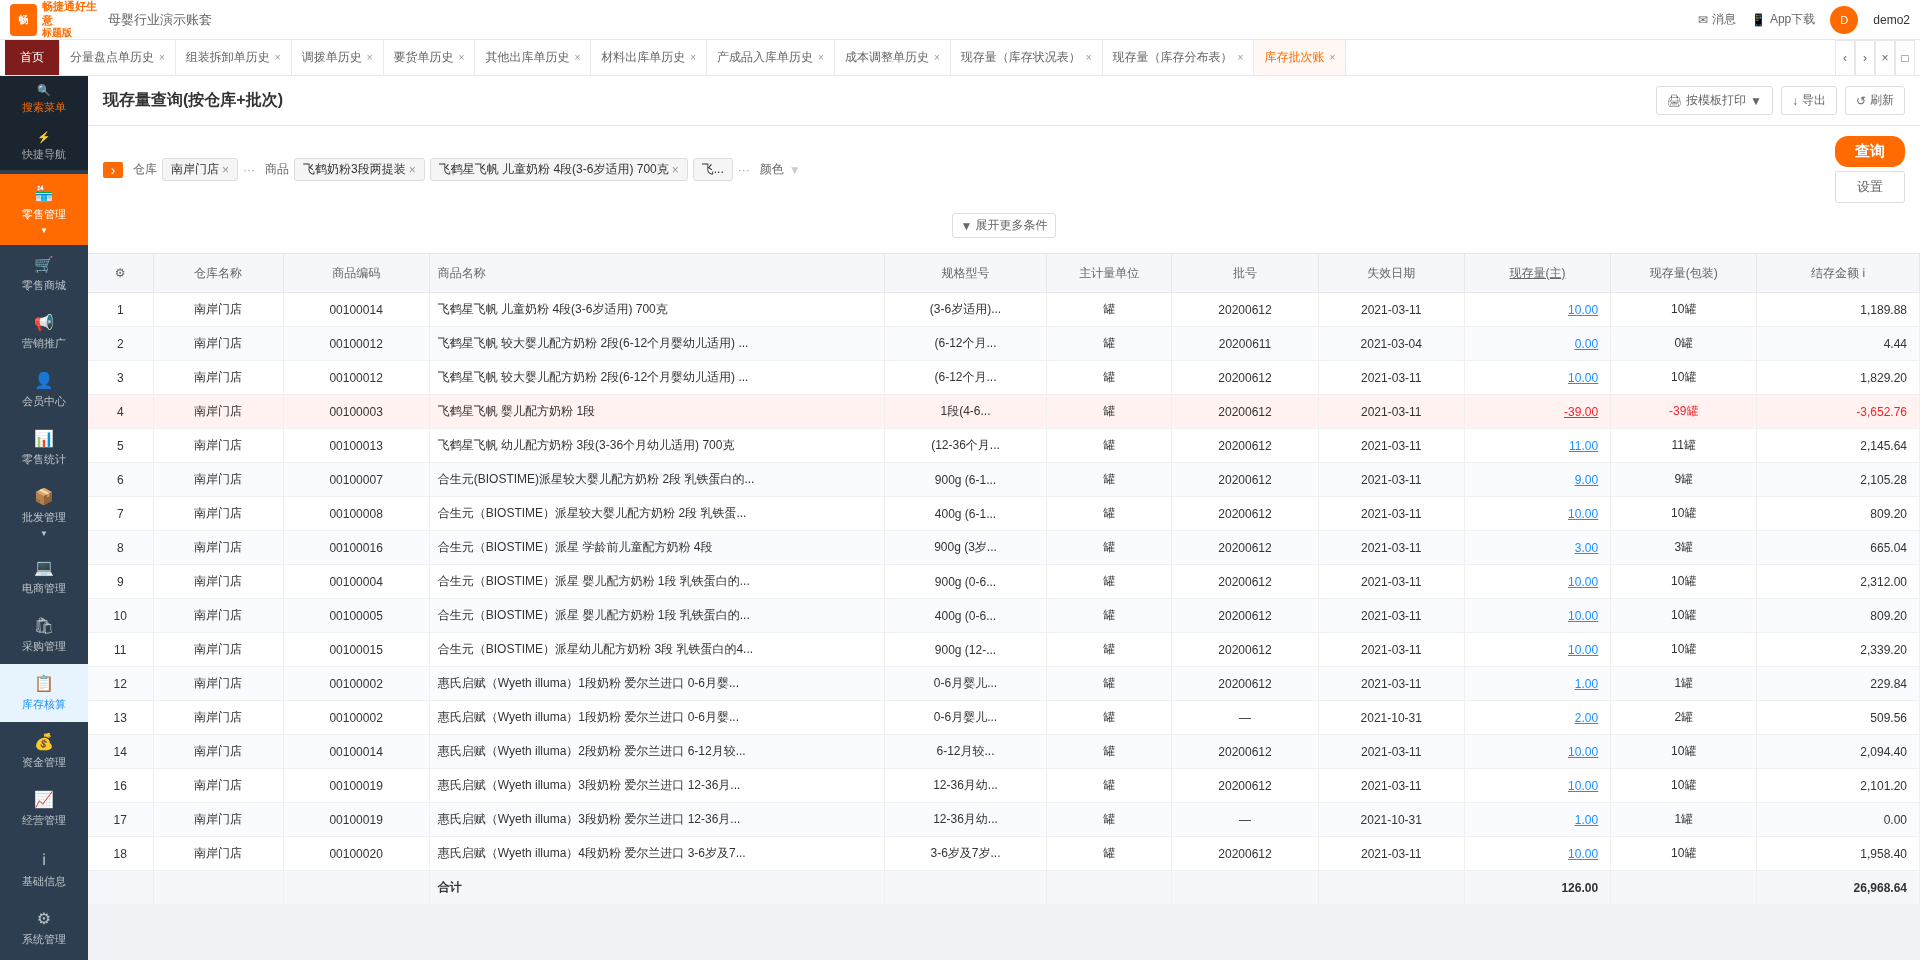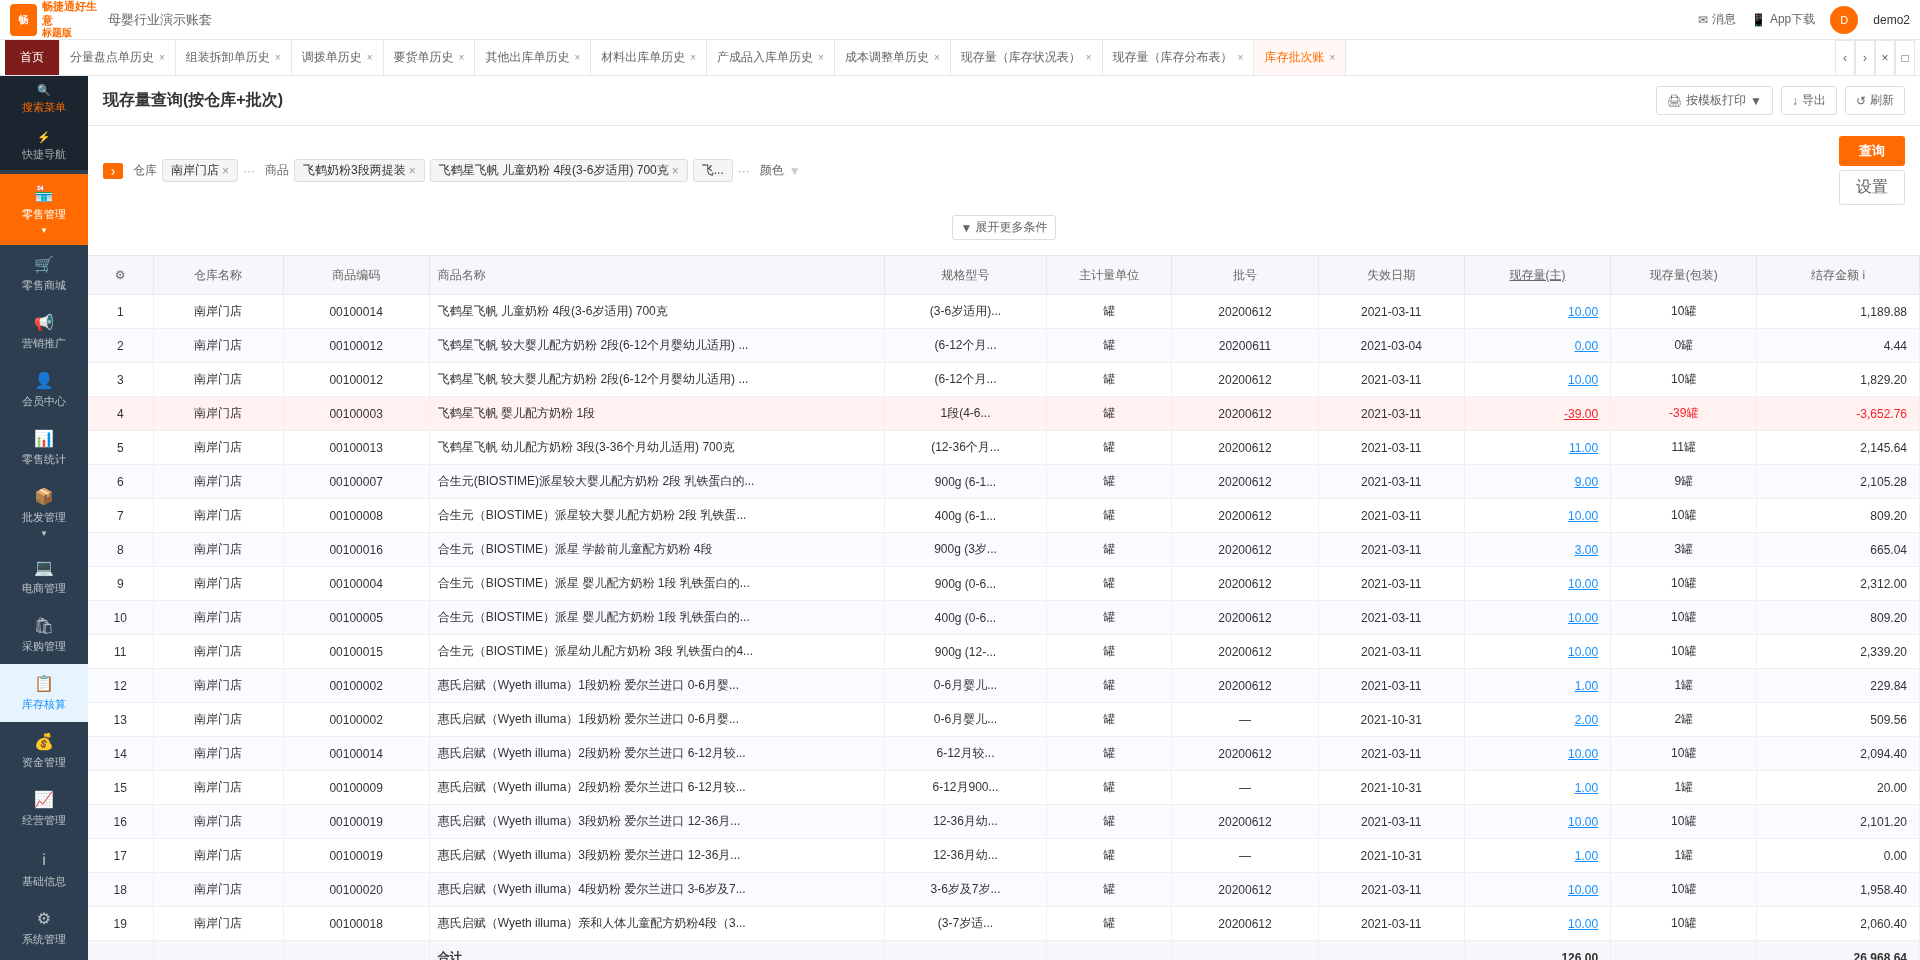--- a/index.html
+++ b/index.html
@@ -53,22 +53,22 @@
     
     .filter-area { background: #fff; padding: 10px 15px; border-bottom: 1px solid #e8e8e8; }
     .filter-row { display: flex; align-items: center; gap: 10px; flex-wrap: wrap; }
     .filter-item { display: flex; align-items: center; gap: 5px; }
     .filter-label { color: #666; white-space: nowrap; font-size: 12px; }
     .filter-tags { display: flex; align-items: center; gap: 5px; flex-wrap: wrap; }
     .filter-tag { display: flex; align-items: center; gap: 3px; padding: 2px 8px; background: #f5f5f5; border: 1px solid #ddd; border-radius: 3px; font-size: 12px; }
     .filter-tag .tag-close { cursor: pointer; color: #999; }
     .filter-more { color: #999; cursor: pointer; }
     .expand-btn { display: flex; align-items: center; gap: 3px; color: #666; cursor: pointer; font-size: 12px; border: 1px solid #ddd; padding: 3px 8px; border-radius: 3px; background: white; margin-top: 5px; }
-    .btn-query { background: #ff6b00; color: white; border: none; padding: 6px 20px; border-radius: 3px; cursor: pointer; font-size: 13px; font-weight: bold; }
-    .btn-settings { background: white; color: #666; border: 1px solid #ddd; padding: 6px 12px; border-radius: 3px; cursor: pointer; font-size: 16px; }
+    .btn-query { background: #ff6b00; color: white; border: none; padding: 6px 20px; border-radius: 13px; cursor: pointer; font-size: 15px; font-weight: bold; }
+    .btn-settings { background: white; color: #666; border: 1px solid #ddd; padding: 6px 12px; border-radius: 3px; cursor: pointer; font-size: 13px; }
     .query-btn-group { display: flex; flex-direction: column; gap: 4px; margin-left: auto; }
 
     
     .table-container { flex: 1; overflow: auto; padding: 0; }
     table { width: 100%; border-collapse: collapse; background: white; }
     thead tr { background: #f5f7fa; }
     th { padding: 10px 8px; text-align: center; font-weight: normal; color: #666; font-size: 12px; border-bottom: 1px solid #e8e8e8; border-right: 1px solid #e8e8e8; white-space: nowrap; position: sticky; top: 0; background: #f5f7fa; z-index: 1; }
     td { padding: 8px 8px; text-align: center; font-size: 12px; border-bottom: 1px solid #f0f0f0; border-right: 1px solid #f0f0f0; white-space: nowrap; overflow: hidden; text-overflow: ellipsis; max-width: 200px; }
     tbody tr:nth-child(even) { background: #fafbff; }
     .td-link { color: #1890ff; text-decoration: underline; cursor: pointer; }
@@ -524,35 +524,20 @@
       <td class="col-unit">罐</td>
       <td class="col-batch">20200612</td>
       <td class="col-expire">2021-03-11</td>
       <td class="col-stock-main td-num ">
         <span class="td-link ">10.00</span>
       </td>
       <td class="col-stock-pkg ">10罐</td>
       <td class="col-balance td-num ">2,094.40</td>
     </tr>
               <tr>
-      <td class="col-seq">15</td>
-      <td class="col-warehouse">南岸门店</td>
-      <td class="col-code">00100009</td>
-      <td class="col-name td-left" title="惠氏启赋（Wyeth illuma）2段奶粉 爱尔兰进口 6-12月较...">惠氏启赋（Wyeth illuma）2段奶粉 爱尔兰进口 6-12月较...</td>
-      <td class="col-spec">6-12月900...</td>
-      <td class="col-unit">罐</td>
-      <td class="col-batch">—</td>
-      <td class="col-expire">2021-10-31</td>
-      <td class="col-stock-main td-num ">
-        <span class="td-link ">1.00</span>
-      </td>
-      <td class="col-stock-pkg ">1罐</td>
-      <td class="col-balance td-num ">20.00</td>
-    </tr>
-              <tr>
       <td class="col-seq">16</td>
       <td class="col-warehouse">南岸门店</td>
       <td class="col-code">00100019</td>
       <td class="col-name td-left" title="惠氏启赋（Wyeth illuma）3段奶粉 爱尔兰进口 12-36月...">惠氏启赋（Wyeth illuma）3段奶粉 爱尔兰进口 12-36月...</td>
       <td class="col-spec">12-36月幼...</td>
       <td class="col-unit">罐</td>
       <td class="col-batch">20200612</td>
       <td class="col-expire">2021-03-11</td>
       <td class="col-stock-main td-num ">
         <span class="td-link ">10.00</span>
@@ -582,35 +567,20 @@
       <td class="col-name td-left" title="惠氏启赋（Wyeth illuma）4段奶粉 爱尔兰进口 3-6岁及7...">惠氏启赋（Wyeth illuma）4段奶粉 爱尔兰进口 3-6岁及7...</td>
       <td class="col-spec">3-6岁及7岁...</td>
       <td class="col-unit">罐</td>
       <td class="col-batch">20200612</td>
       <td class="col-expire">2021-03-11</td>
       <td class="col-stock-main td-num ">
         <span class="td-link ">10.00</span>
       </td>
       <td class="col-stock-pkg ">10罐</td>
       <td class="col-balance td-num ">1,958.40</td>
-    </tr>
-              <tr>
-      <td class="col-seq">19</td>
-      <td class="col-warehouse">南岸门店</td>
-      <td class="col-code">00100018</td>
-      <td class="col-name td-left" title="惠氏启赋（Wyeth illuma）亲和人体儿童配方奶粉4段（3...">惠氏启赋（Wyeth illuma）亲和人体儿童配方奶粉4段（3...</td>
-      <td class="col-spec">(3-7岁适...</td>
-      <td class="col-unit">罐</td>
-      <td class="col-batch">20200612</td>
-      <td class="col-expire">2021-03-11</td>
-      <td class="col-stock-main td-num ">
-        <span class="td-link ">10.00</span>
-      </td>
-      <td class="col-stock-pkg ">10罐</td>
-      <td class="col-balance td-num ">2,060.40</td>
     </tr>
             </tbody>
           <tfoot>
             <tr class="footer-row">
               <td></td>
               <td></td>
               <td></td>
               <td class="td-left">合计</td>
               <td></td>
               <td></td>

